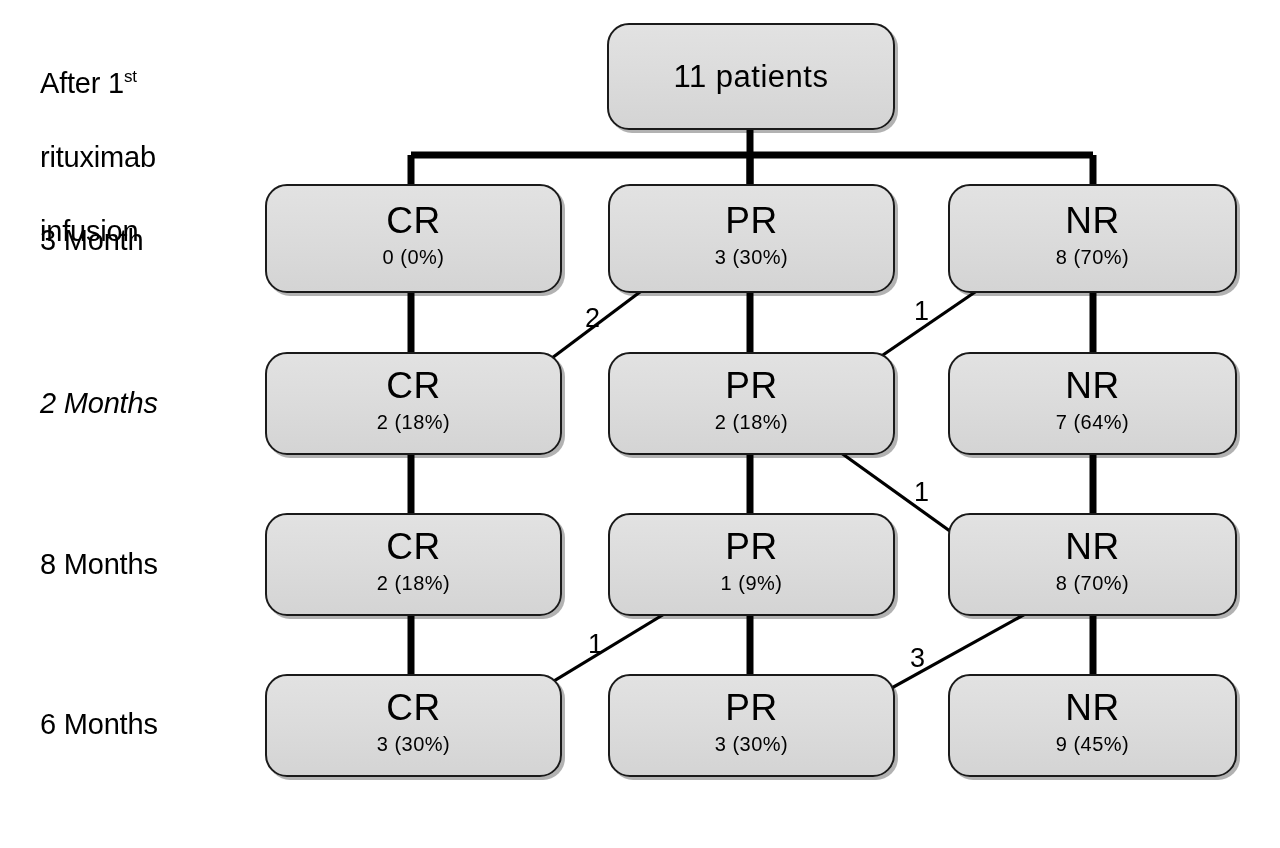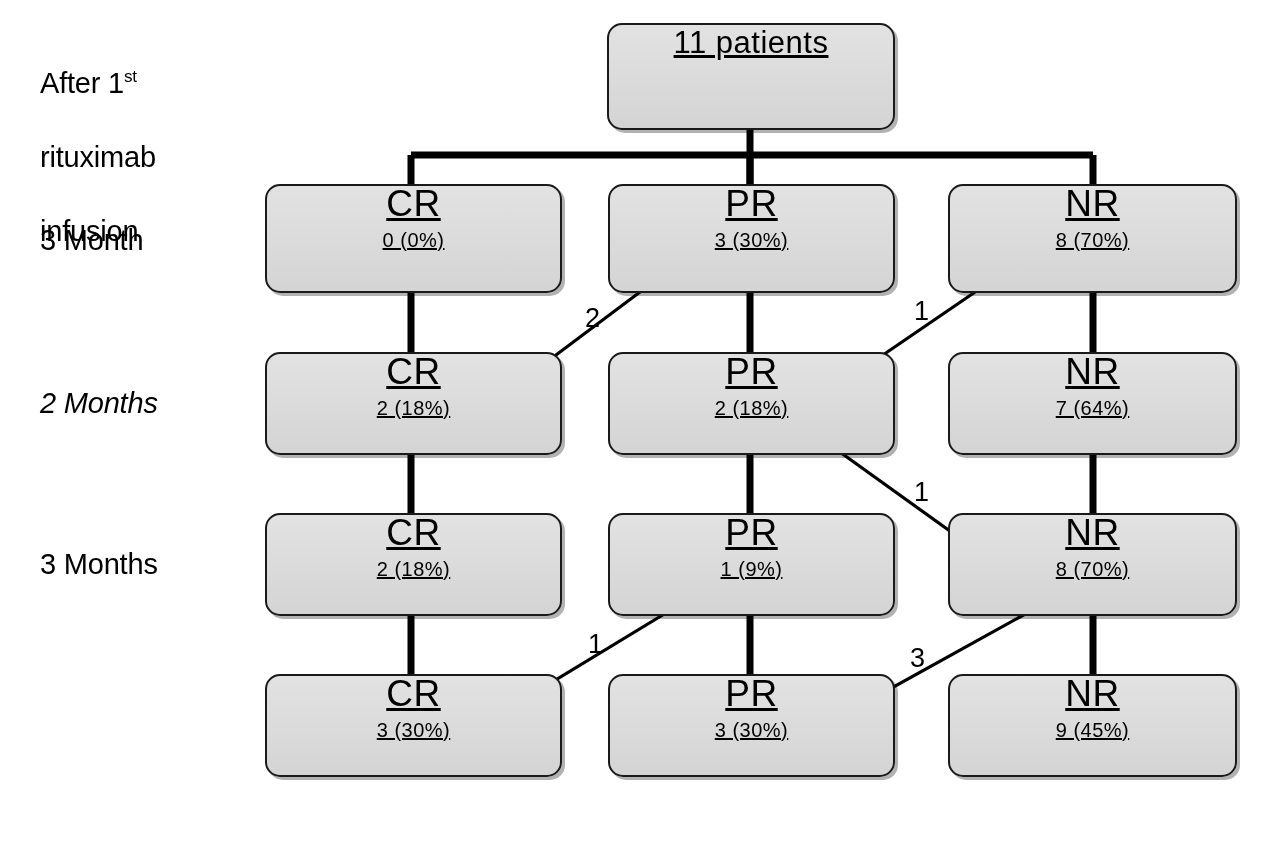--- a/index.html
+++ b/index.html
@@ -42,29 +42,28 @@
     vertical-align: super;
     line-height: 0;
     margin-top: 18px;
   }
 
   
   .node {
     position: absolute;
     box-sizing: border-box;
     border: 2px solid #1a1a1a;
-    border-radius: 15px;
+    border-radius: 22px;
     background: linear-gradient(180deg, #e2e2e2 0%, #dcdcdc 45%, #d4d4d4 100%);
     box-shadow: 3px 3px 0 rgba(0,0,0,0.30);
     display: flex;
     flex-direction: column;
     align-items: center;
-    justify-content: flex-start;
+    justify-content: center;
     z-index: 3;
-    text-decoration: underline;
   }
   .node .t1 {
     font-size: 37px;
     line-height: 36px;
     letter-spacing: 0.5px;
   }
   .node .t2 {
     font-size: 20px;
     line-height: 36px;
     letter-spacing: 0.5px;
@@ -124,21 +123,22 @@
   </svg>
 
   <div class="stage-label" style="left:40px; top:28px;">
     <span>After 1</span><sup>st</sup><br>
     <span>rituximab</span><br>
     <span>infusion</span>
   </div>
 
   <div class="stage-label" style="left:40px; top:222px;">3 Month</div>
   <div class="stage-label" style="left:40px; top:385px;font-style:italic;">2 Months</div>
-  <div class="stage-label" style="left:40px; top:546px;">3 Months</div>
+  <div class="stage-label" style="left:40px; top:546px;">8 Months</div>
+  <div class="stage-label" style="left:40px; top:706px;">6 Months</div>
 
   <div class="node root" style="left:607px; top:23px; width:288px; height:107px;">
     <div class="t1">11 patients</div>
   </div>
 
   <div class="node" style="left:265px; top:184px; width:297px; height:109px;">
     <div class="t1">CR</div>
     <div class="t2">0 (0%)</div>
   </div>
   <div class="node" style="left:608px; top:184px; width:287px; height:109px;">

